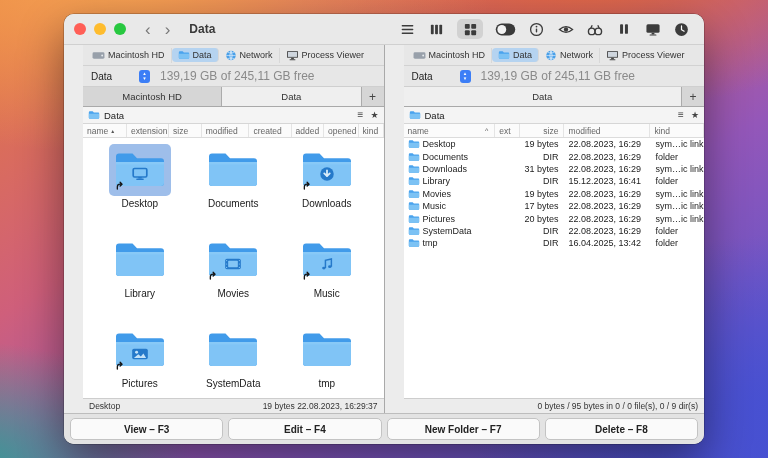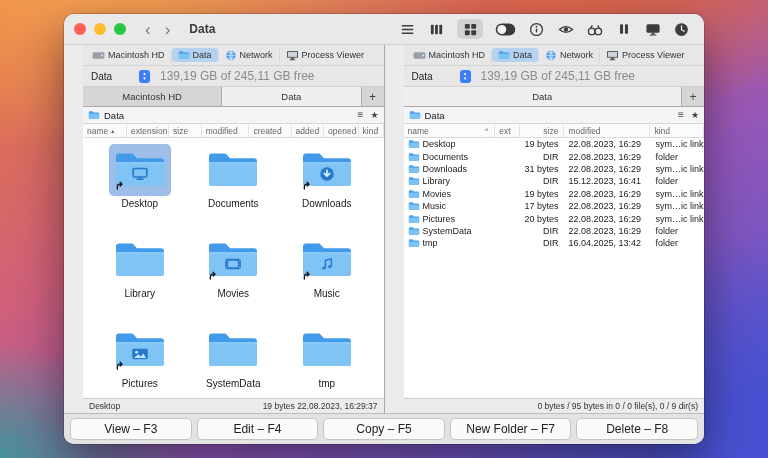--- a/index.html
+++ b/index.html
@@ -90,21 +90,21 @@
   .c-name{display:flex;align-items:center;gap:3px;}
   .c-size{text-align:right;padding-right:6px;}
   .c-kind{padding-left:5px;}
   .statusbar{flex:0 0 14px;background:#ececec;border-top:1px solid #cdcdcd;display:flex;
     align-items:center;justify-content:space-between;padding:0 6px;font-size:8.5px;color:#333;}
   .st-l,.st-r{white-space:nowrap;overflow:hidden;}
   
   .fnbar{flex:0 0 30px;background:#e3e3e3;border-top:1px solid #bdbdbd;display:flex;
     align-items:center;gap:5px;padding:0 6px;}
   .fnbtn{flex:1;height:20px;background:#fafafa;border:1px solid #c3c3c3;border-radius:5px;
-    display:flex;align-items:center;justify-content:center;font-size:12px;color:#222;white-space:nowrap;}
+    display:flex;align-items:center;justify-content:center;font-size:10px;color:#222;white-space:nowrap;font-weight:bold;}
 </style>
 </head>
 <body>
 
 <div class="desktop">
   <div class="window">
     <div class="titlebar">
       <div class="traffic">
         <span class="tl red"></span>
         <span class="tl yellow"></span>
@@ -670,18 +670,17 @@
           </div>
           <div class="statusbar">
             <span class="st-l"></span>
             <span class="st-r">0 bytes / 95 bytes in 0 / 0 file(s), 0 / 9 dir(s)</span>
           </div>
         </div>
       </div>
     <div class="fnbar">
         <div class="fnbtn">View – F3</div>
         <div class="fnbtn">Edit – F4</div>
-        <div class="fnbtn">Copy – F5</div>
         <div class="fnbtn">New Folder – F7</div>
         <div class="fnbtn">Delete – F8</div>
       </div>
   </div>
 </div>
 
 </body></html>

